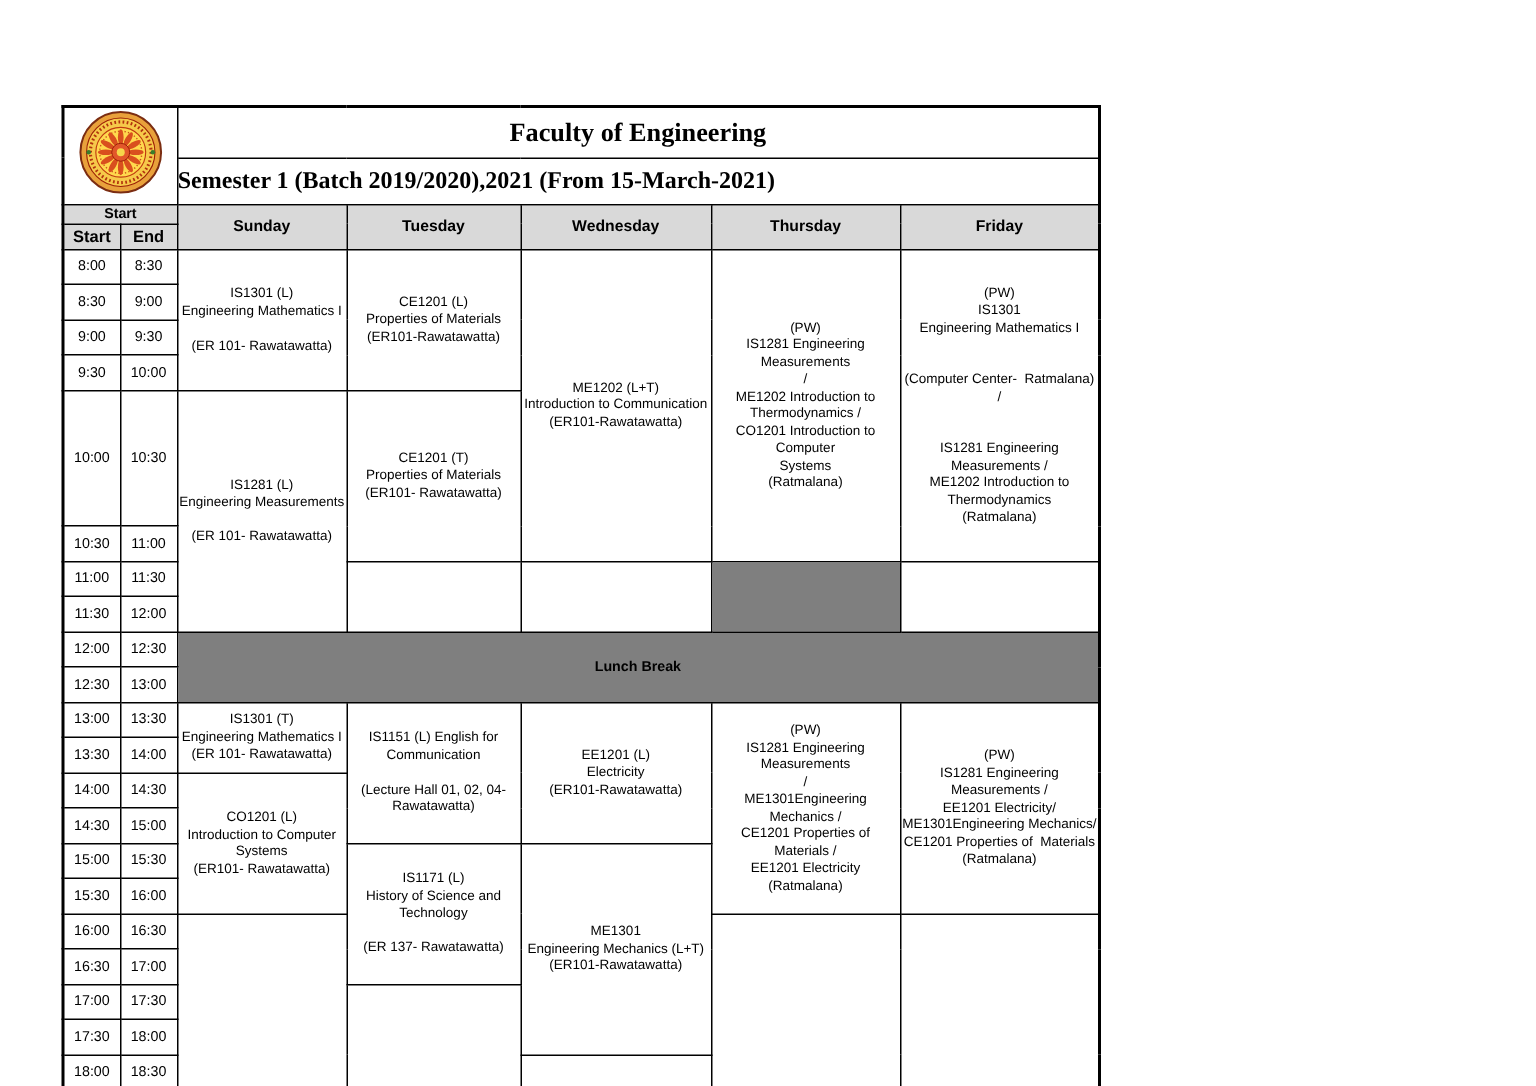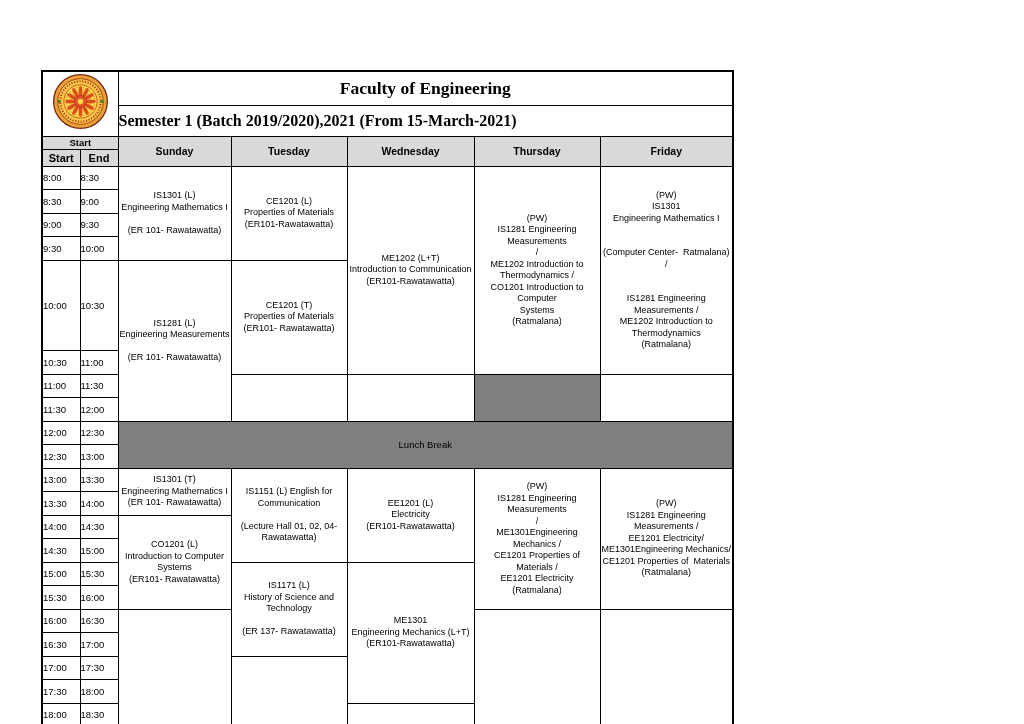--- a/index.html
+++ b/index.html
@@ -11,26 +11,26 @@
   
   td.hv{border-width:2px;}
   .rt{height:34px;}  .rs{height:31px;}  .rtl{height:13px;}  .rse{height:17px;}
   .rd{height:23.5px;}
   .title{font-family:"Liberation Serif",serif;font-weight:bold;font-size:17.5px;text-align:center;}
   .subtitle{font-family:"Liberation Serif",serif;font-weight:bold;font-size:16px;text-align:left;}
   .th{background:#d9d9d9;font-weight:bold;text-align:center;}
   .th.day{font-size:10.5px;}
   .th.tl{font-size:9.5px;}
   .th.se{font-size:11px;}
-  .tv{font-size:9.5px;text-align:left;}
+  .tv{font-size:9.5px;text-align:center;}
   .course{font-size:9px;line-height:11.5px;text-align:center;white-space:pre-wrap;padding:1px 2px;}
   .course .b{font-weight:normal;white-space:pre-wrap;}
   .course div{white-space:pre-wrap;}
   .blocked{background:#7f7f7f;}
-  .lunch{background:#7f7f7f;font-weight:normal;font-size:9.5px;text-align:center;border-width:2px;margin-top:12px;}
+  .lunch{background:#7f7f7f;font-weight:bold;font-size:9.5px;text-align:center;border-width:2px;margin-top:12px;}
   .logo-cell{text-align:center;vertical-align:middle;background:#fff;}
 </style>
 </head>
 <body>
 
 <div class="page">
   <table class="tt">
     <colgroup>
       <col style="width:38px">
         <col style="width:38px">

